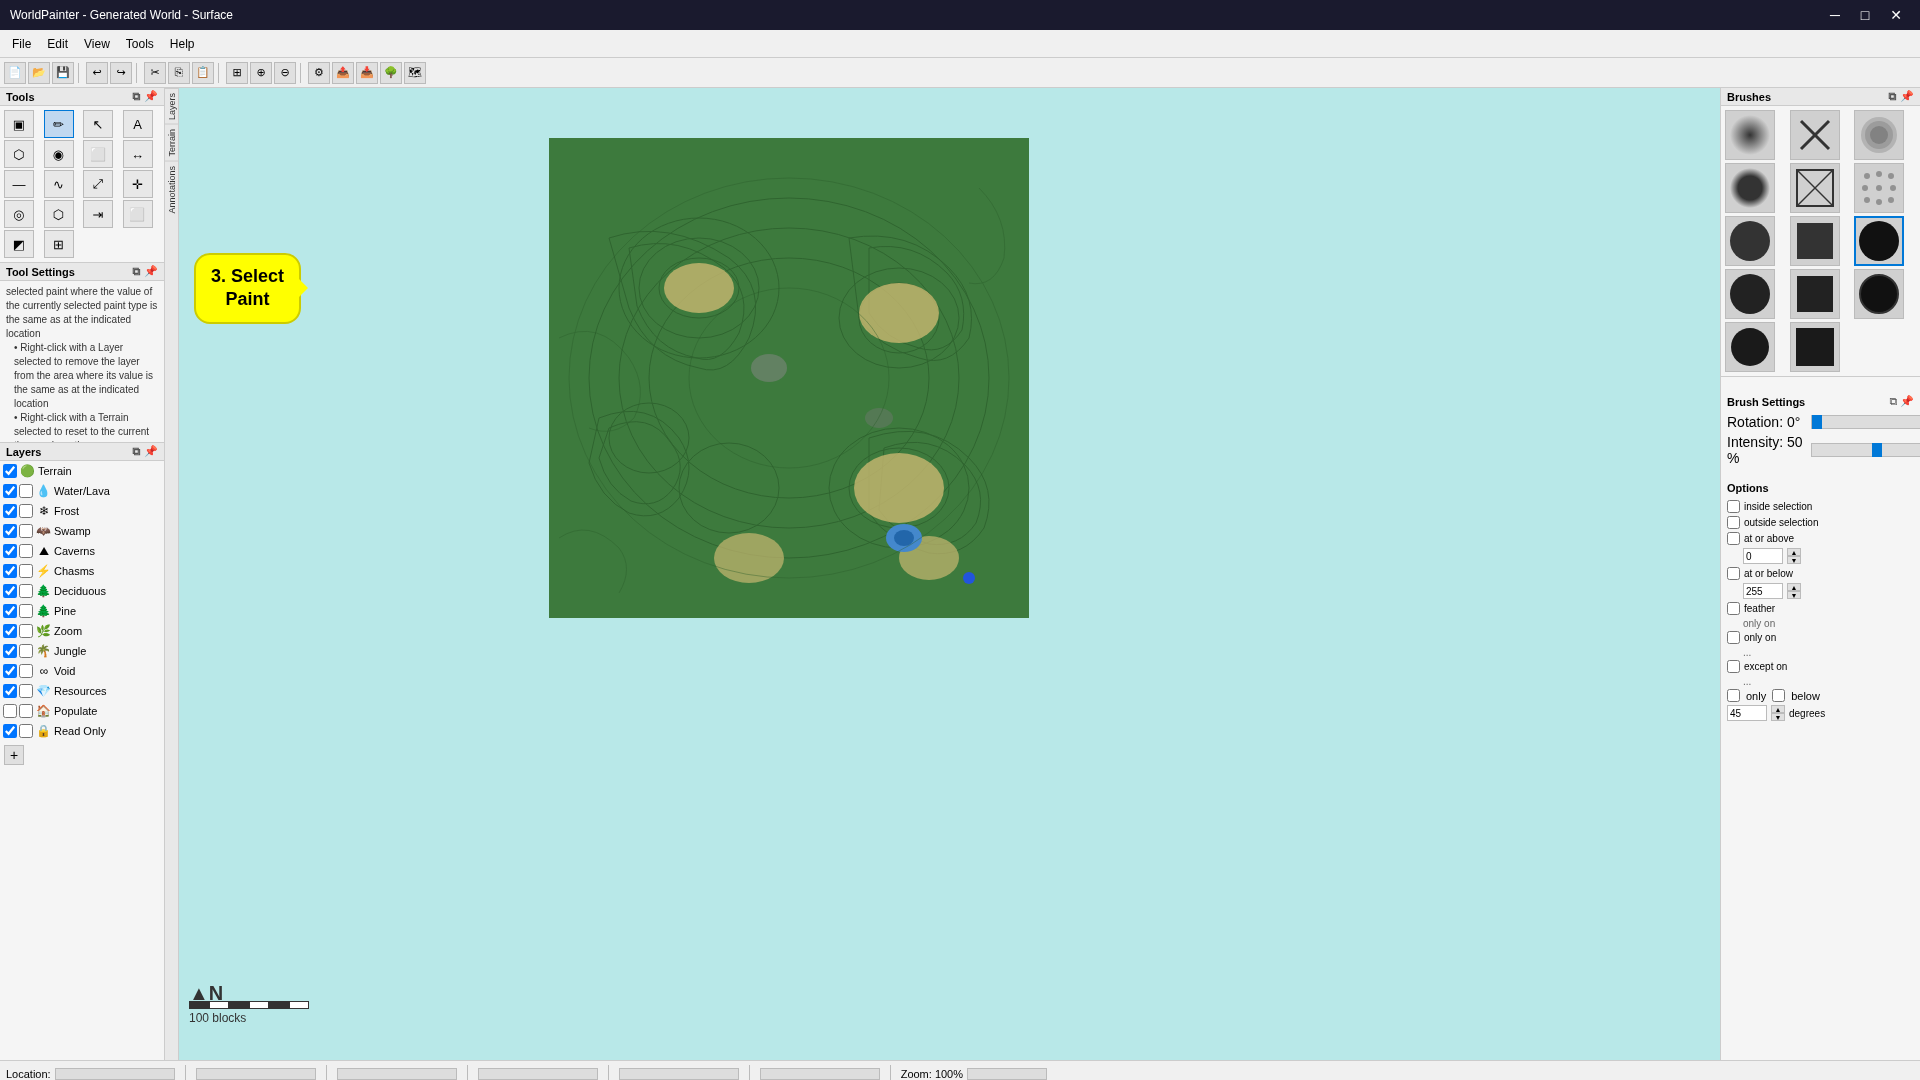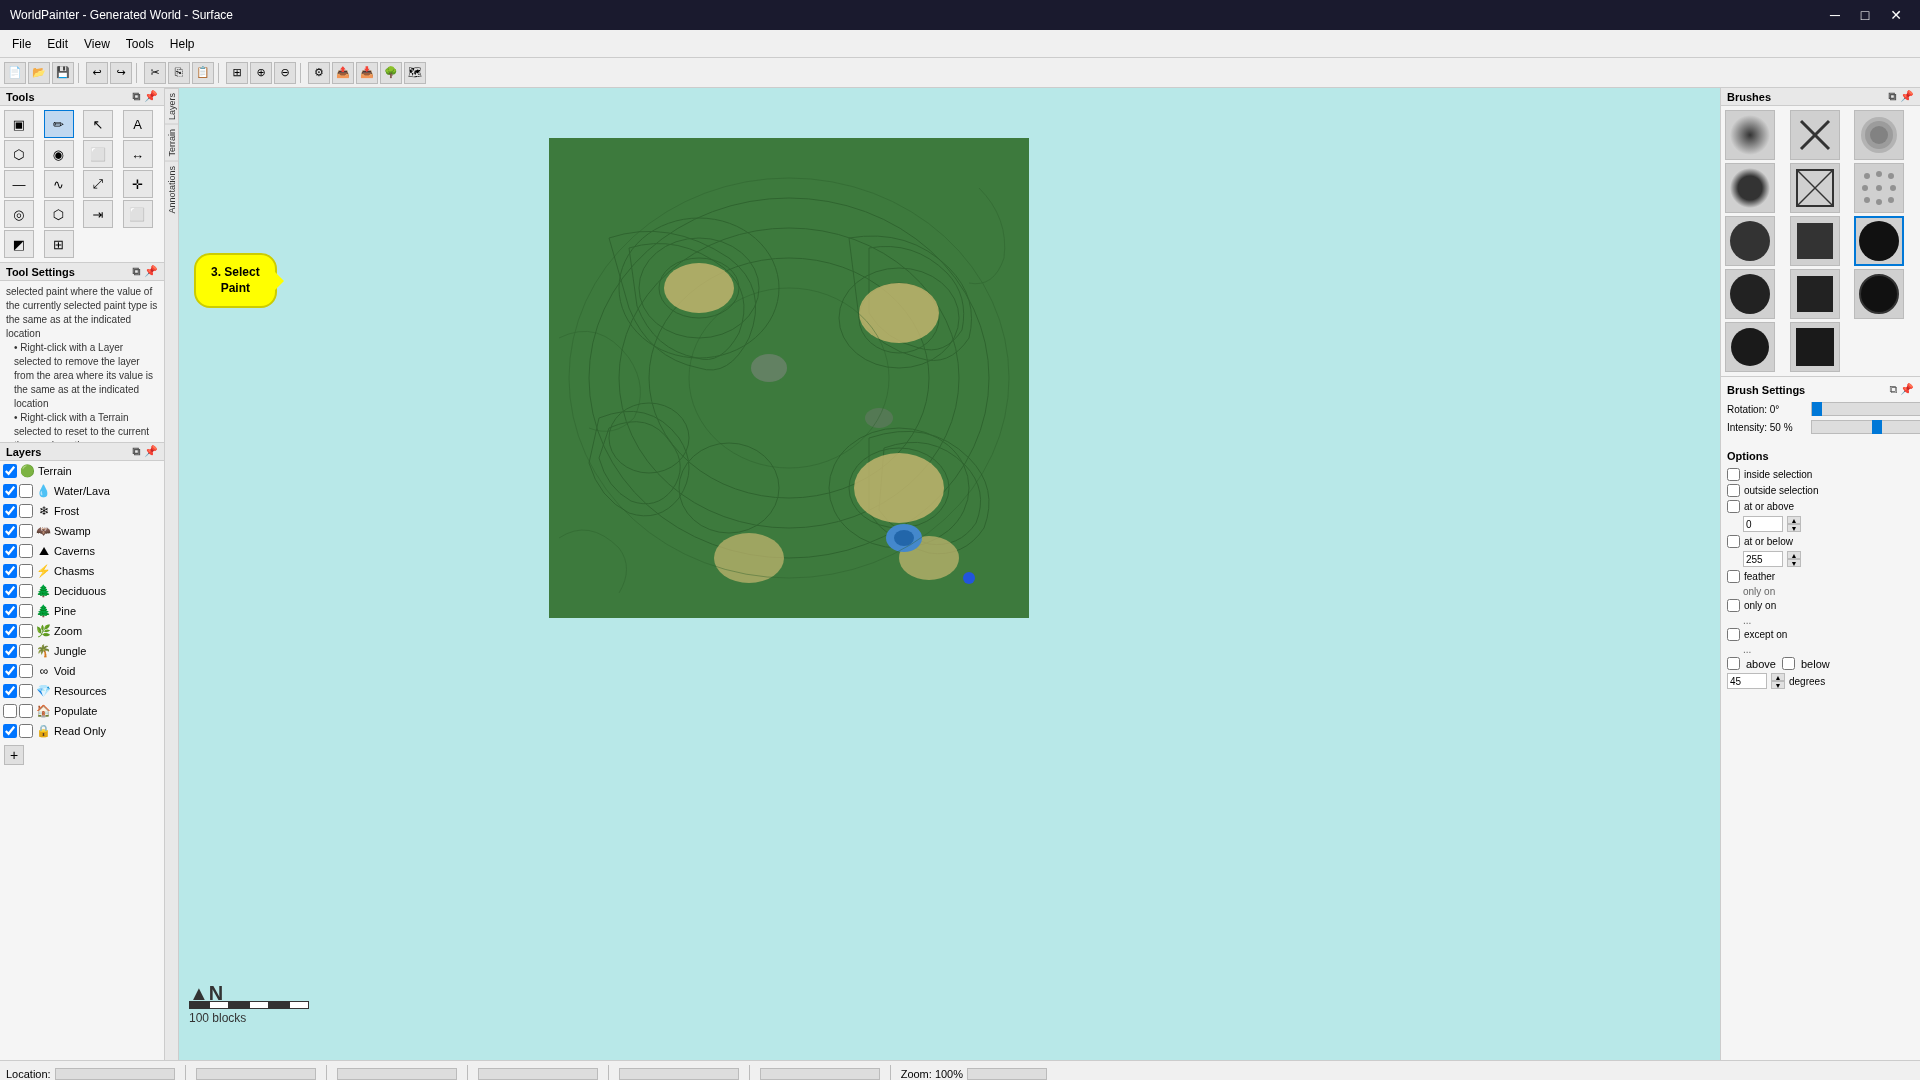--- a/index.html
+++ b/index.html
@@ -165,21 +165,21 @@
 
     
     #select-paint-bubble {
       position: absolute;
       top: 165px;
       left: 15px;
       background: #ffff00;
       border: 2px solid #cccc00;
       border-radius: 16px;
       padding: 10px 15px;
-      font-size: 12px;
+      font-size: 18px;
       font-weight: bold;
       text-align: center;
       line-height: 1.3;
       z-index: 100;
       max-width: 120px;
     }
     #select-paint-bubble::after {
       content: '';
       position: absolute;
       right: -18px;
@@ -245,35 +245,36 @@
       cursor: pointer;
       display: flex; align-items: center; justify-content: center;
       overflow: hidden;
     }
     .brush-item.selected { border: 2px solid #0078d7; }
 
     
     #brush-settings {
       flex: 0 0 auto;
       padding: 6px;
+      margin-top: 12px;
     }
     .brush-settings-header {
       display: flex;
       align-items: center;
       justify-content: space-between;
       margin-bottom: 6px;
     }
     .brush-settings-title { font-weight: bold; font-size: 11px; }
     .setting-row {
       display: flex;
       align-items: center;
       margin-bottom: 4px;
       gap: 4px;
     }
-    .setting-label { font-size: 10px; width: 80px; flex-shrink: 0; }
+    .setting-label { font-size: 14px; width: 80px; flex-shrink: 0; }
     .setting-slider {
       flex: 1;
       height: 14px;
       -webkit-appearance: none;
       background: #ddd;
       outline: none;
       border: 1px solid #bbb;
     }
     .setting-slider::-webkit-slider-thumb {
       -webkit-appearance: none;
@@ -844,21 +845,21 @@
       <div class="option-dots">...</div>
 
       <div class="option-row">
         <input type="checkbox" style="">
         <span>except on</span>
       </div>
       <div class="option-dots">...</div>
 
       <div class="option-double-row">
         <input type="checkbox" style="">
-        <span>above</span>
+        <span>only</span>
         <input type="checkbox" style="">
         <span>below</span>
       </div>
 
       <div class="option-deg-row">
         <input type="text" class="option-value-input" value="45" style="">
         <div class="option-spinner">
           <button class="spin-btn">▲</button>
           <button class="spin-btn">▼</button>
         </div>

